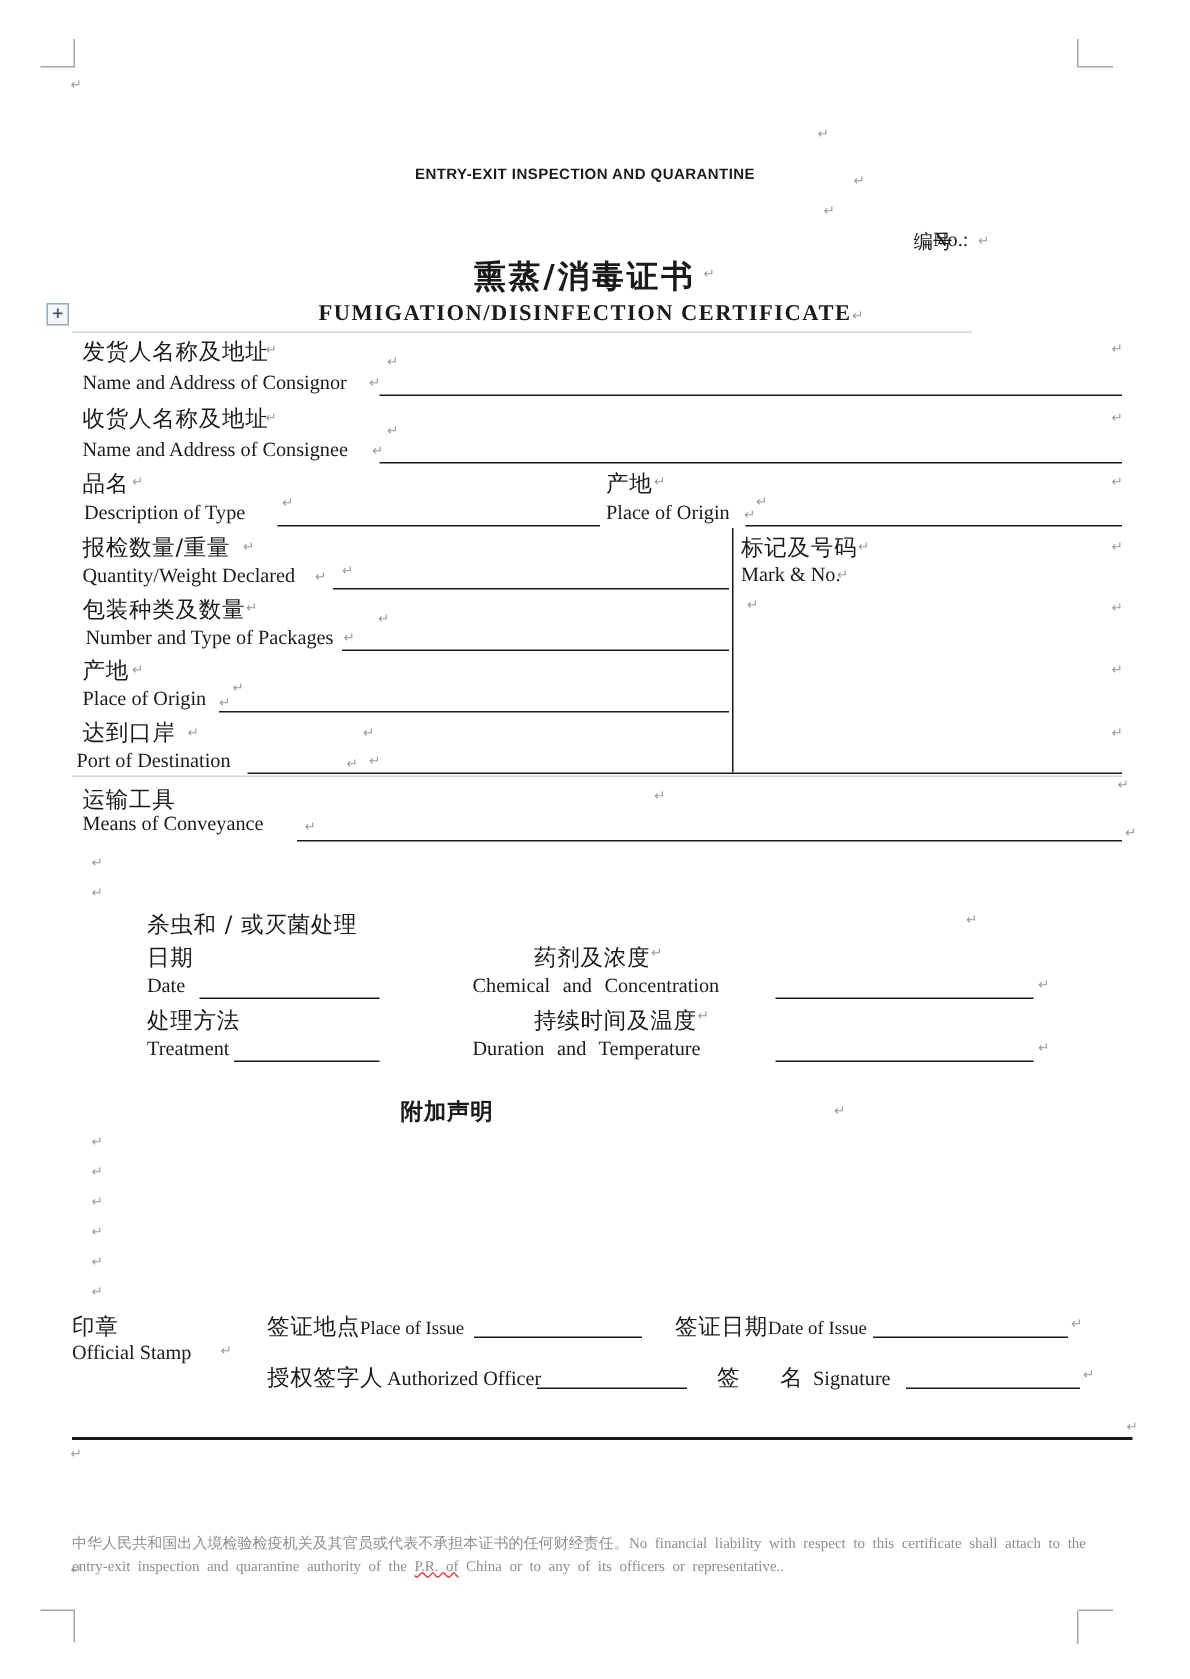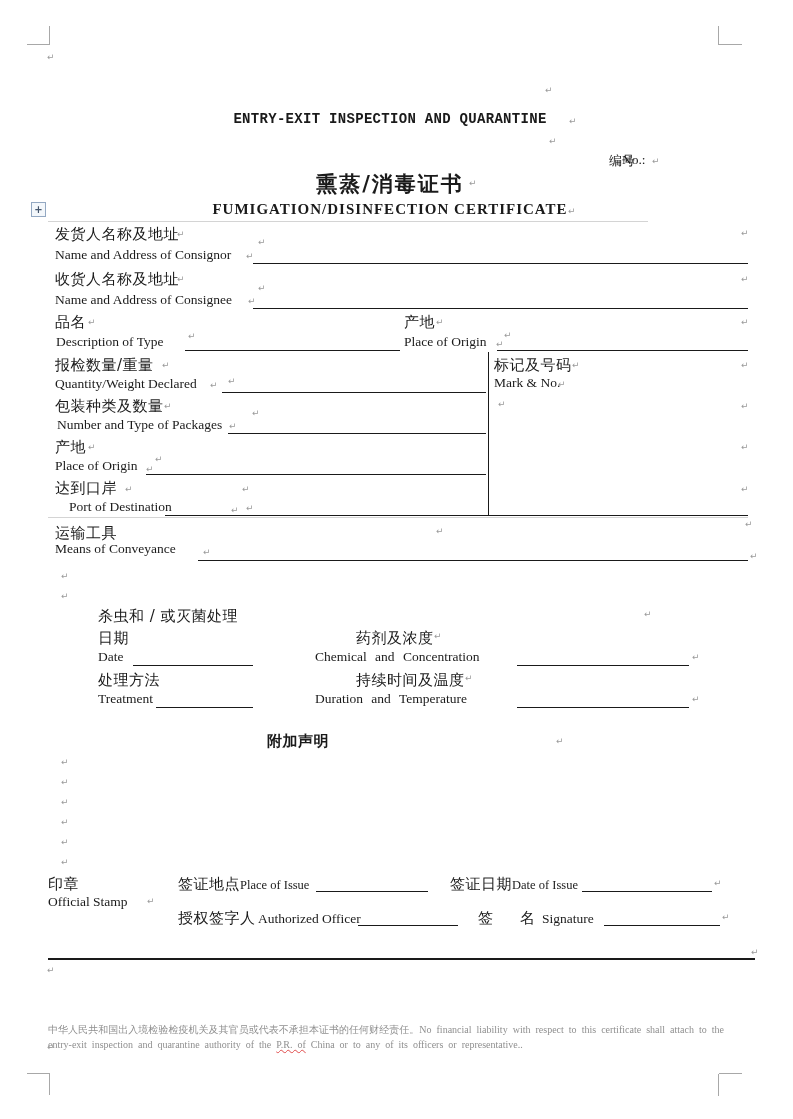--- a/index.html
+++ b/index.html
@@ -5,21 +5,21 @@
   html,body{margin:0;padding:0;background:#ffffff;}
   #page{position:relative;width:793px;height:1119px;background:#ffffff;overflow:hidden;
         font-family:"DejaVu Sans",sans-serif;color:#1a1a1a;}
   .abs{position:absolute;white-space:nowrap;}
   .cn{font-family:"DejaVu Sans",sans-serif;font-size:15px;letter-spacing:.5px;}
   .cn13{font-family:Liberation Sans, sans-serif;font-size:13px;margin-left:24px;}
   .en{font-family:"Liberation Serif",serif;font-size:13.5px;}
   .en12{font-family:"Liberation Serif",serif;font-size:12.5px;}
   .center{left:40px;width:700px;text-align:center;}
   .title-cn{font-size:19px;letter-spacing:3.5px;}
-  .title-en{font-family:Liberation Mono, monospace;font-weight:bold;font-size:14px;letter-spacing:.3px;}
+  .title-en{font-family:Liberation Sans, sans-serif;font-weight:bold;font-size:10px;letter-spacing:.3px;}
   .cert-cn{font-size:21px;font-weight:bold;letter-spacing:2px;}
   .cert-en{font-family:Liberation Serif, serif;font-weight:bold;font-size:15px;letter-spacing:1px;}
   .hl{position:absolute;height:1px;background:#1a1a1a;}
   .vl{position:absolute;width:1px;background:#1a1a1a;}
   .grid{position:absolute;height:1px;background:#d4d4d4;}
   .mark{position:absolute;background:#a8a8a8;}
   .pil{position:absolute;color:#9a9a9a;font-size:9px;line-height:9px;font-family:"DejaVu Sans",sans-serif;}
   .ws8{word-spacing:8px;}
   .ws5{word-spacing:5px;}
   .bold{font-weight:bold;}
@@ -74,21 +74,21 @@
   <div class="abs cn" style="left:55px;top:356px">报检数量/重量</div>
   <div class="abs en" style="left:55px;top:376px">Quantity/Weight Declared</div>
   <div class="hl" style="left:222px;top:392px;width:264px"></div>
   <div class="abs cn" style="left:55px;top:397px">包装种类及数量</div>
   <div class="abs en" style="left:57px;top:417px">Number and Type of Packages</div>
   <div class="hl" style="left:228px;top:433px;width:258px"></div>
   <div class="abs cn" style="left:55px;top:438px">产地</div>
   <div class="abs en" style="left:55px;top:458px">Place of Origin</div>
   <div class="hl" style="left:146px;top:474px;width:340px"></div>
   <div class="abs cn" style="left:55px;top:479px">达到口岸</div>
-  <div class="abs en" style="left:69px;top:499px">Port of Destination</div>
+  <div class="abs en" style="left:51px;top:499px">Port of Destination</div>
   <div class="hl" style="left:165px;top:515px;width:583px"></div>
 
   <div class="vl" style="left:488px;top:352px;height:163px"></div>
   <div class="abs cn" style="left:494px;top:356px">标记及号码</div>
   <div class="abs en" style="left:494px;top:375px">Mark &amp; No.</div>
 
   <div class="abs cn" style="left:55px;top:524px">运输工具</div>
   <div class="abs en" style="left:55px;top:541px">Means of Conveyance</div>
   <div class="hl" style="left:198px;top:560px;width:550px"></div>
 

